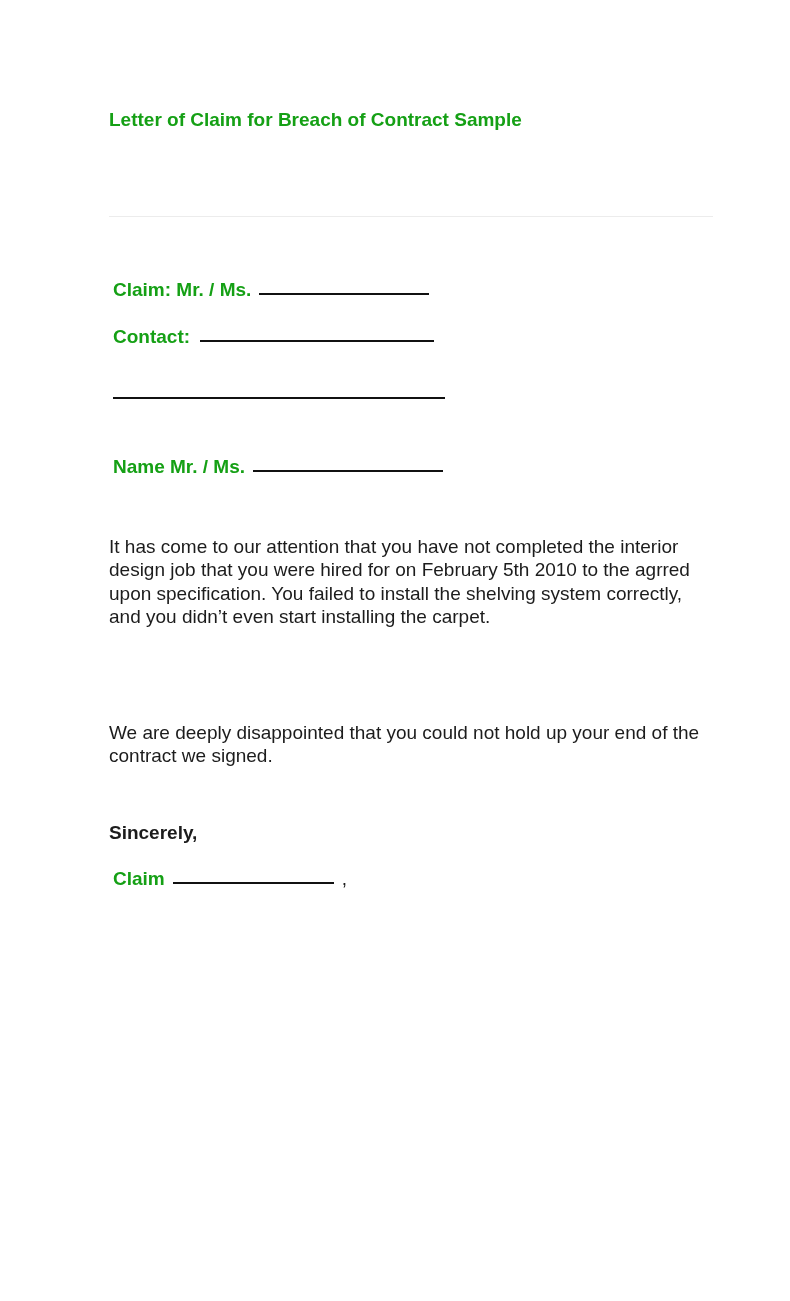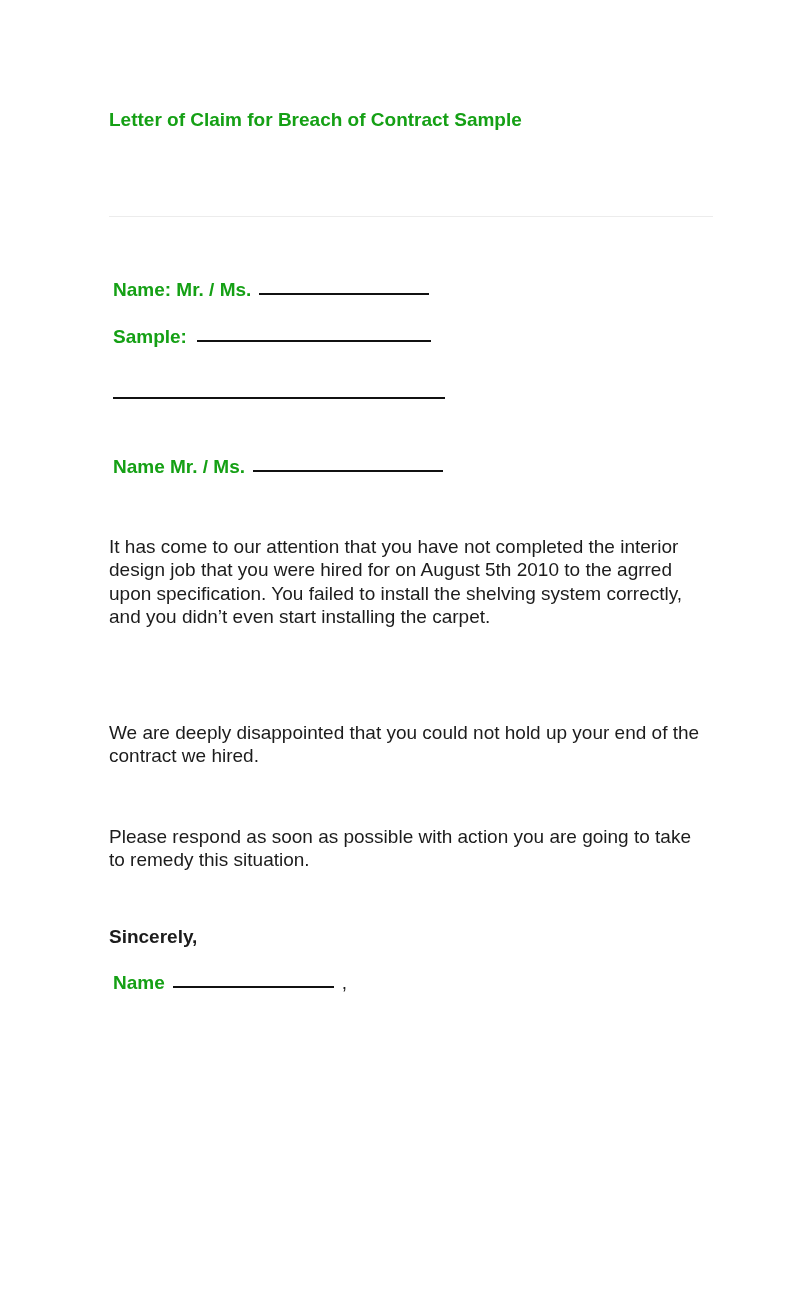--- a/index.html
+++ b/index.html
@@ -81,41 +81,40 @@
 </head>
 <body>
 
 <div class="page">
 
   <h1 class="title">Letter of Claim for Breach of Contract Sample</h1>
 
   <hr class="divider">
 
   <div class="row row-name">
-    <span class="label">Name: Mr. / Ms.</span><span class="blank b-name"></span>
+    <span class="label">Claim: Mr. / Ms.</span><span class="blank b-name"></span>
   </div>
 
   <div class="row row-address">
-    <span class="label">Sample:</span><span class="blank b-address"></span>
+    <span class="label">Contact:</span><span class="blank b-address"></span>
   </div>
 
   <div class="row row-blankline">
     <span class="blank b-line2"></span>
   </div>
 
   <div class="row row-dear">
     <span class="label">Name Mr. / Ms.</span><span class="blank b-dear"></span>
   </div>
 
-  <p class="para para-1">It has come to our attention that you have not completed the interior design job that you were hired for on August 5th 2010 to the agrred upon specification. You failed to install the shelving system correctly, and you didn’t even start installing the carpet.</p>
+  <p class="para para-1">It has come to our attention that you have not completed the interior design job that you were hired for on February 5th 2010 to the agrred upon specification. You failed to install the shelving system correctly, and you didn’t even start installing the carpet.</p>
 
-  <p class="para para-2">We are deeply disappointed that you could not hold up your end of the contract we hired.</p>
+  <p class="para para-2">We are deeply disappointed that you could not hold up your end of the contract we signed.</p>
 
-  <p class="para para-3">Please respond as soon as possible with action you are going to take to remedy this situation.</p>
 
   <div class="closing">Sincerely,</div>
 
   <div class="row row-signame">
-    <span class="label">Name</span><span class="blank b-signame"></span><span class="comma">,</span>
+    <span class="label">Claim</span><span class="blank b-signame"></span><span class="comma">,</span>
   </div>
 
 
 </div>
 
 </body></html>

